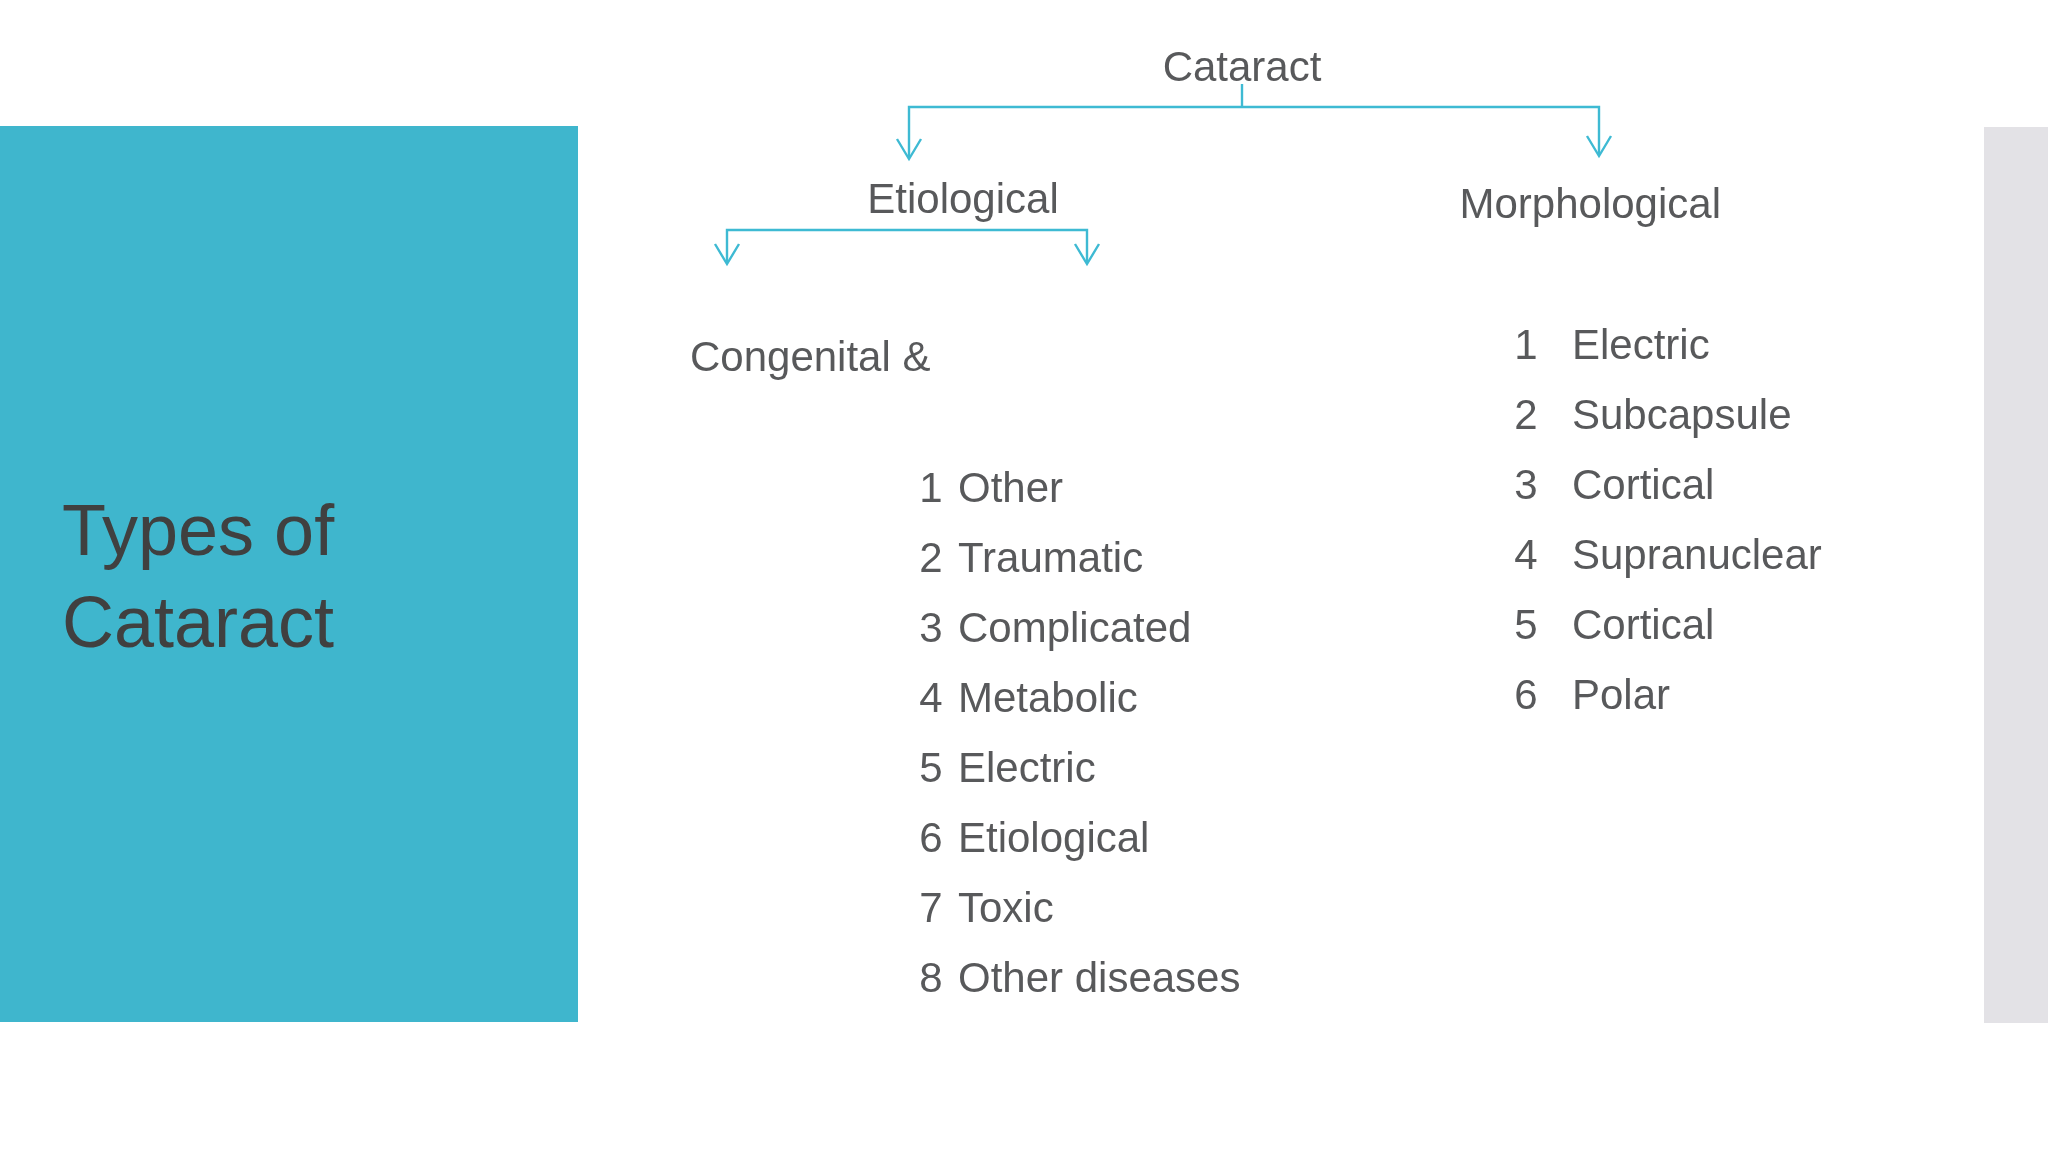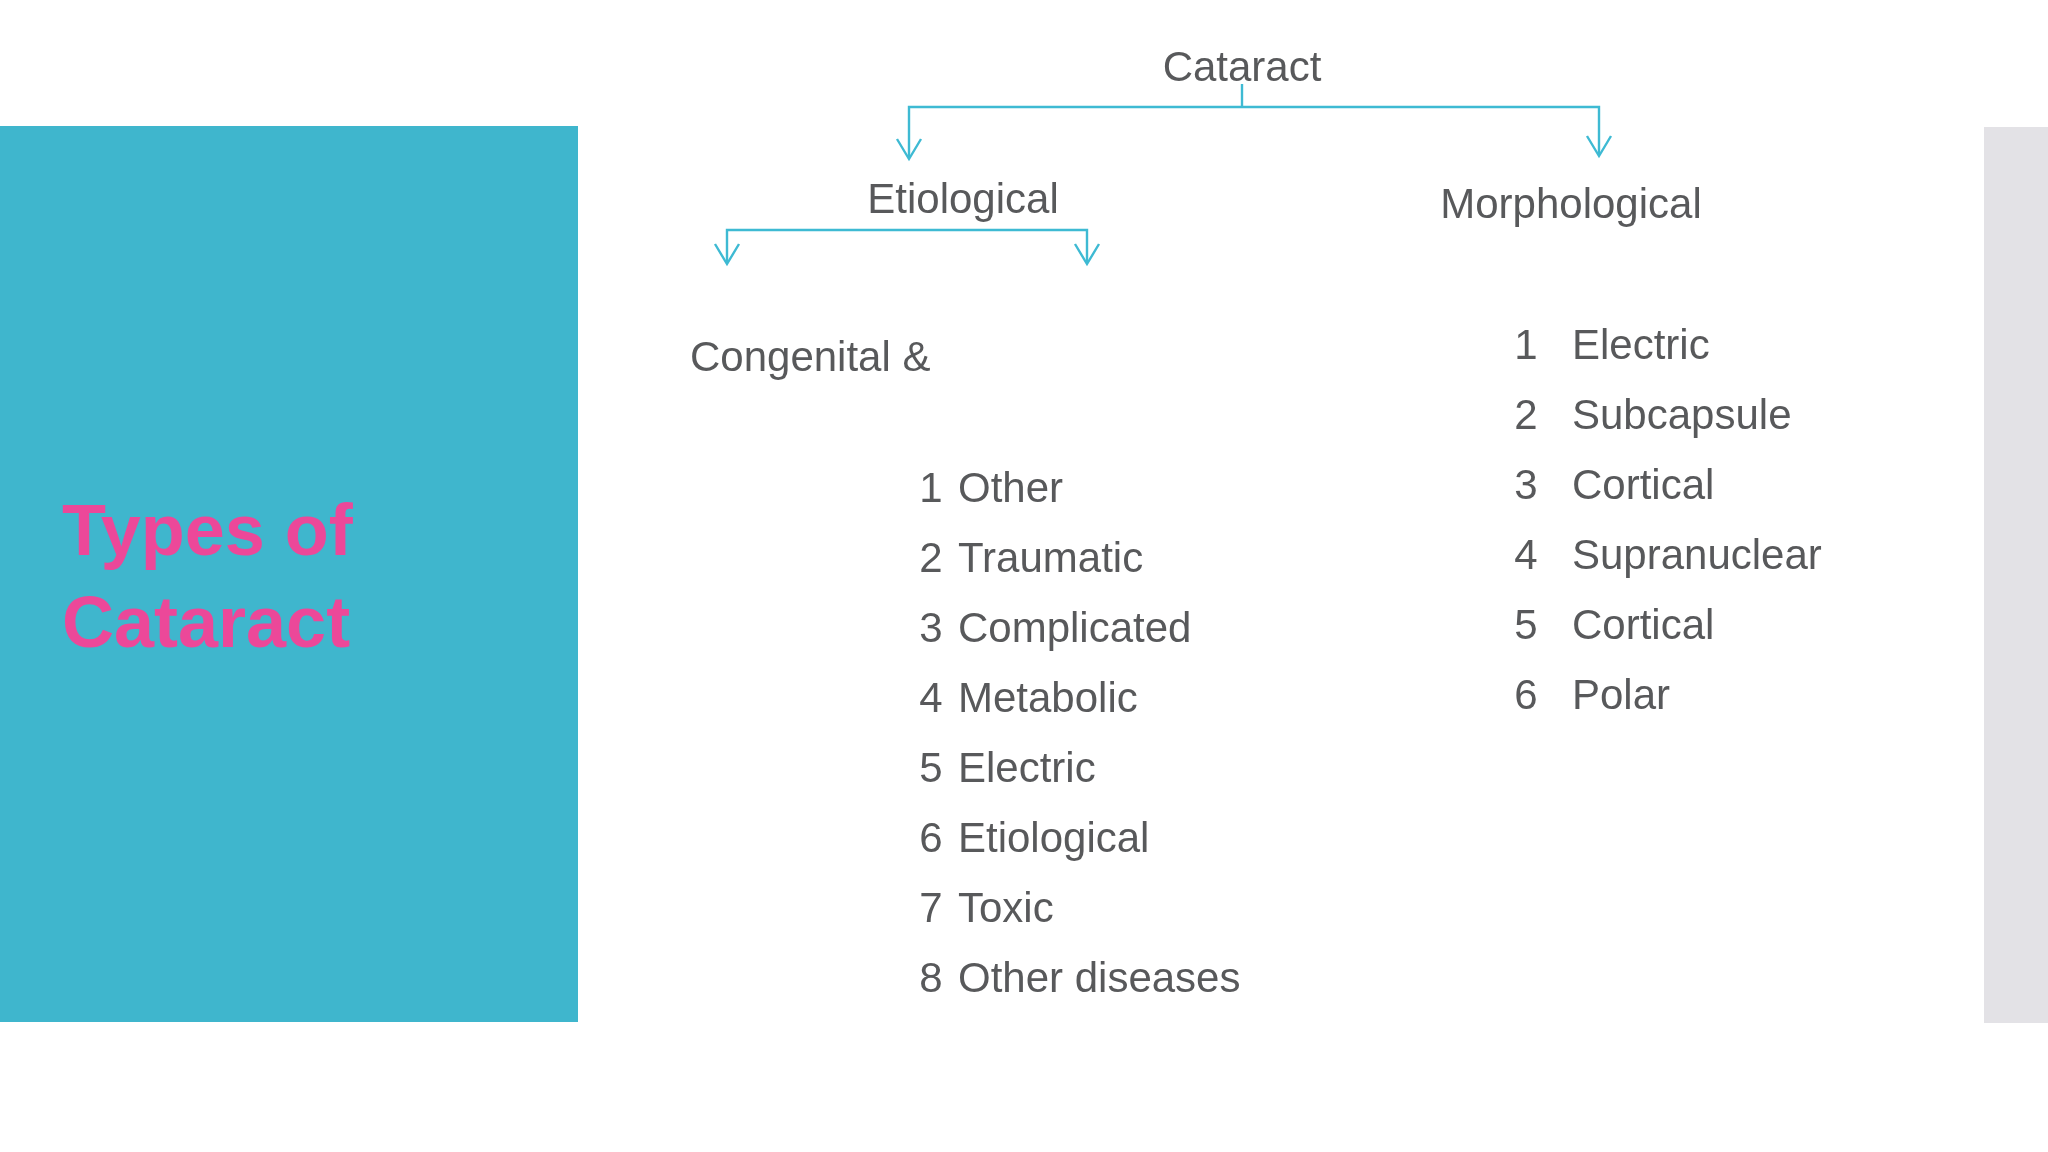--- a/index.html
+++ b/index.html
@@ -21,35 +21,35 @@
   .teal-panel{
     position:absolute;left:0;top:126px;width:578px;height:896px;
     background:var(--accent-teal);
   }
   .side-strip{
     position:absolute;left:1984px;top:127px;width:64px;height:896px;
     background:var(--side-strip-gray);
   }
   .slide-title{
     position:absolute;left:62px;top:484px;width:480px;
-    color:#ec4899;font-size:72px;line-height:92px;font-weight:700;
+    color:#404040;font-size:72px;line-height:92px;font-weight:400;
   }
   .connector-svg{
     position:absolute;left:0;top:0;width:2048px;height:1152px;
     pointer-events:none;
   }
   .connector{stroke:var(--connector-cyan);stroke-width:2.4;fill:none;stroke-linejoin:miter;stroke-linecap:butt;}
   .node{
     position:absolute;color:var(--text-gray);font-size:42px;line-height:44px;
     white-space:nowrap;
   }
   .centered{display:flex;justify-content:center;width:300px;}
   .h-cataract{left:1092px;top:45px;}
   .h-etiological{left:813px;top:177px;}
-  .h-morphological{left:1421px;top:182px;}
+  .h-morphological{left:1421px;top:182px;justify-content:flex-end;}
   .h-congenital{left:642px;top:322px;line-height:70px;white-space:nowrap;margin-left:48px;}
   .h-acquired{left:959px;top:318px;}
   .list{position:absolute;color:var(--text-gray);font-size:42px;}
   .list .row{display:flex;align-items:center;height:70px;}
   .list .num{display:inline-block;text-align:center;}
   .acquired-list{left:916px;top:453px;}
   .acquired-list .num{width:30px;}
   .acquired-list .lbl{margin-left:12px;}
   .morph-list{left:1508px;top:310px;}
   .morph-list .num{width:36px;}

